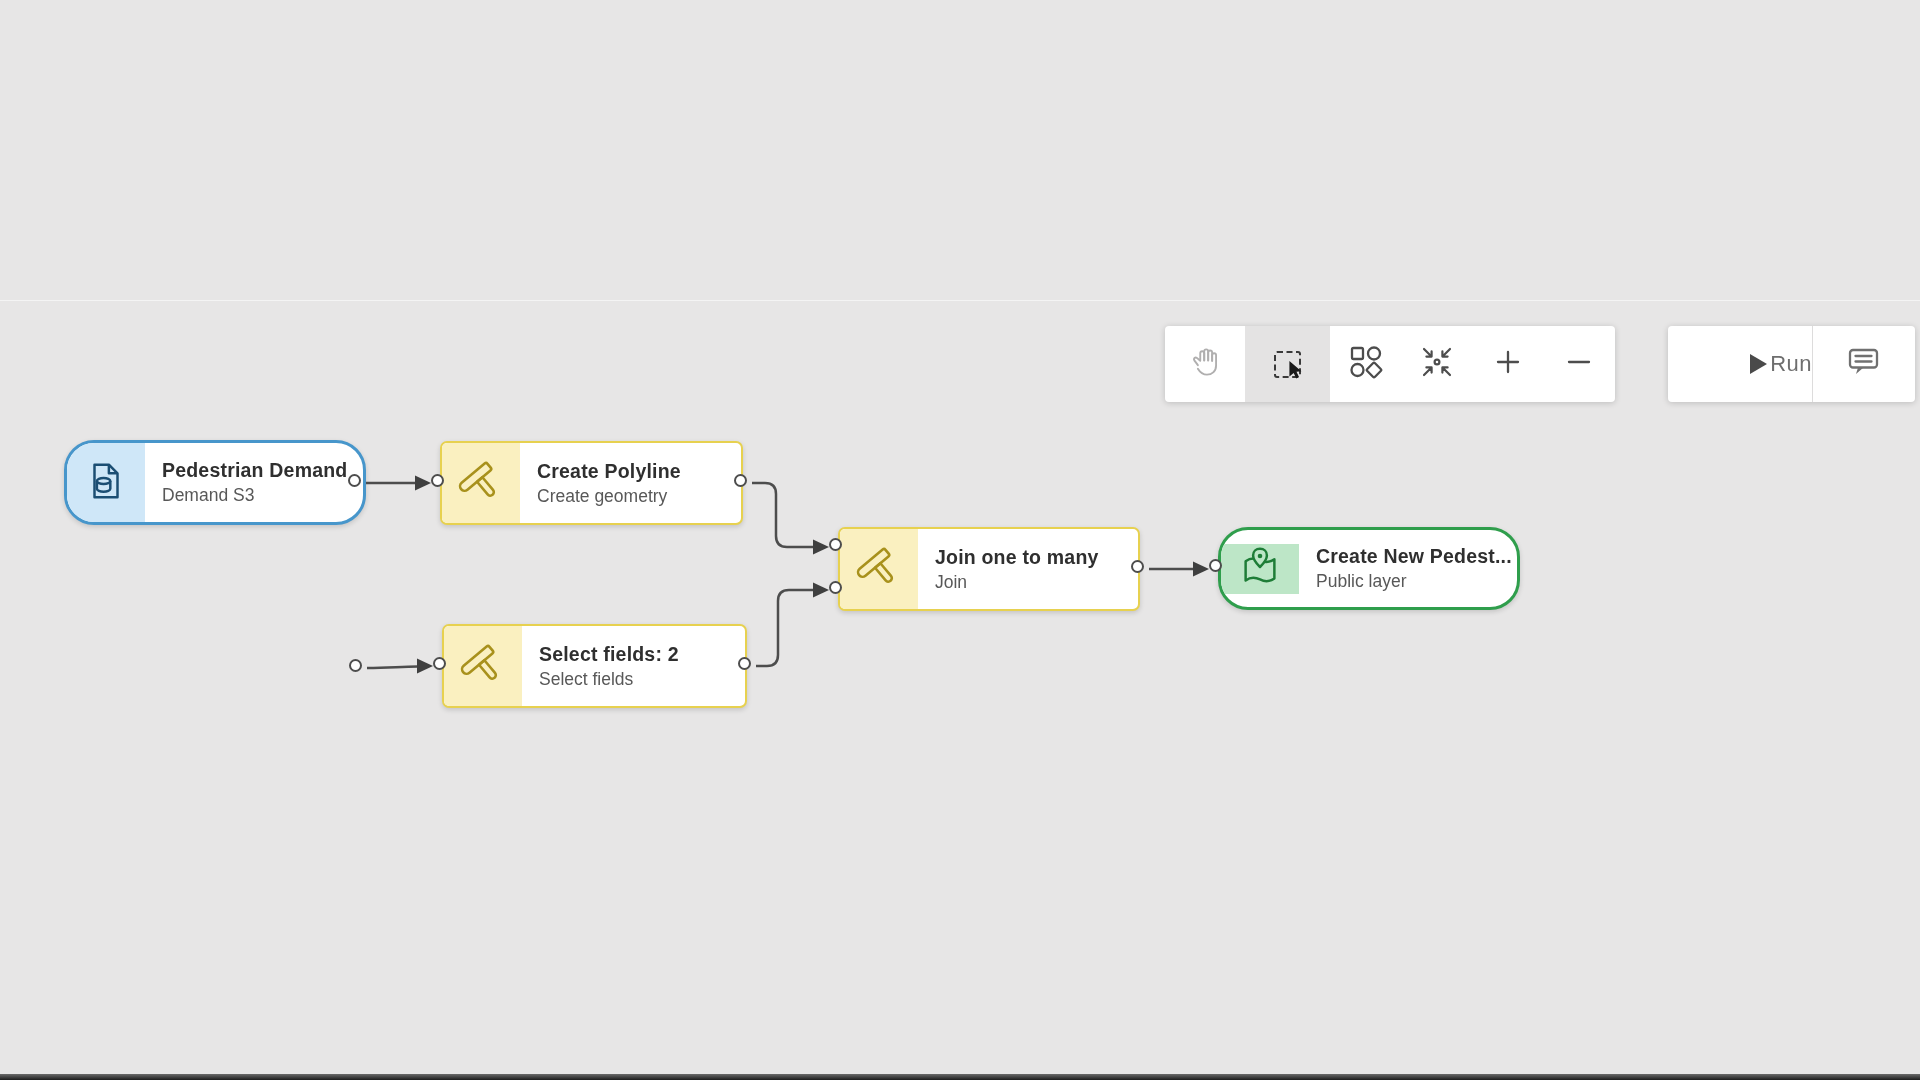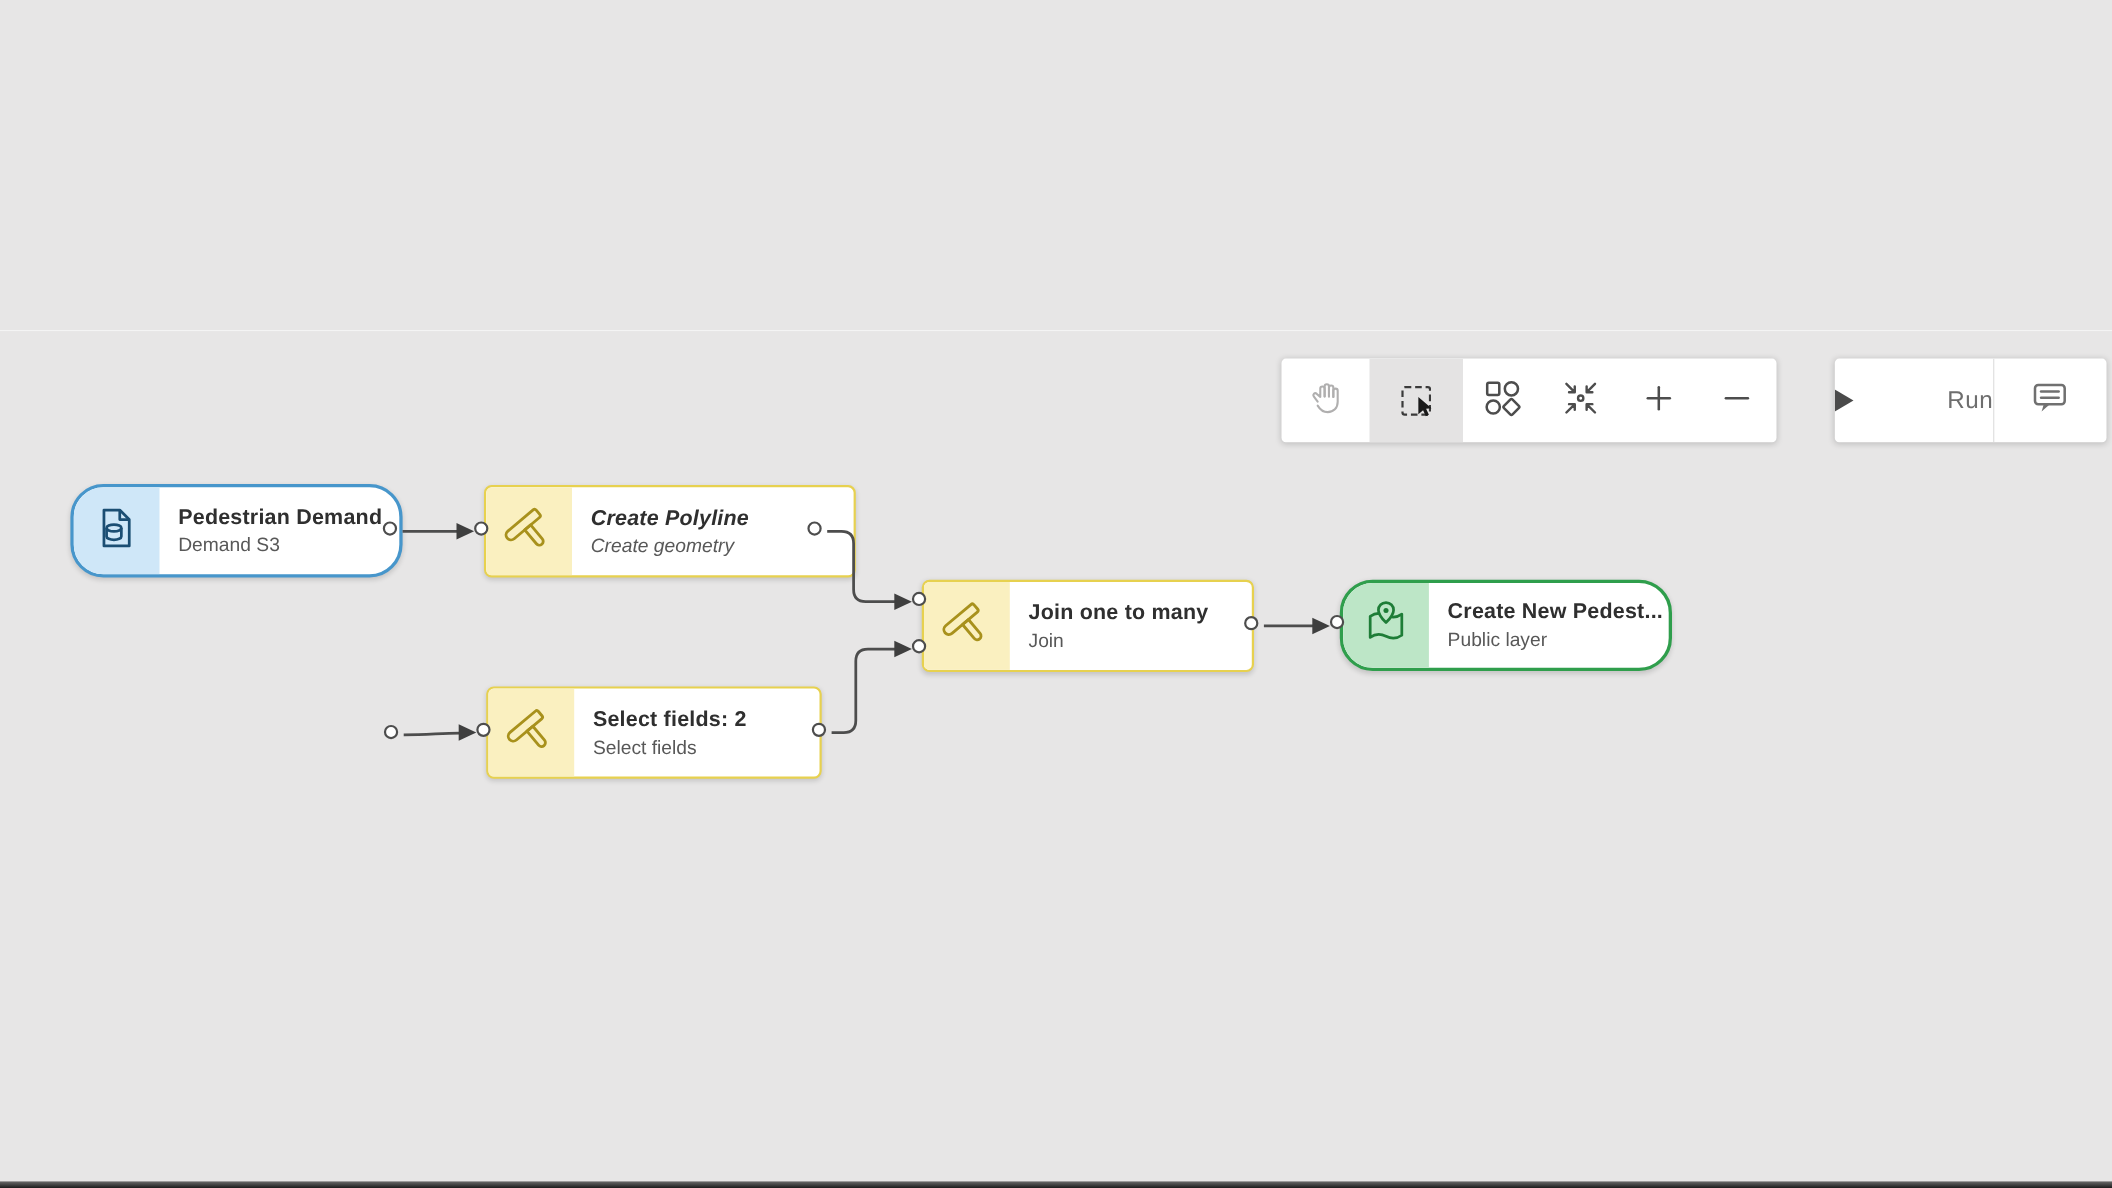--- a/index.html
+++ b/index.html
@@ -14,21 +14,21 @@
 
   
   .toolbar { position:absolute; top:326px; height:76px; background:#fff; border-radius:4px;
              box-shadow:0 1px 6px rgba(0,0,0,.18); display:flex; align-items:stretch; overflow:hidden; }
   .toolbar-main { left:1165px; width:450px; }
   .toolbar-run  { left:1668px; width:247px; }
   .tool-btn { display:flex; align-items:center; justify-content:center; cursor:pointer; }
   .tool-btn.active { background:#e4e3e3; }
   .t-hand { width:80px; } .t-marquee { width:85px; }
   .t-icon { width:71px; }
-  .run-btn { width:144px; display:flex; align-items:center; justify-content:space-between; gap:3px; }
+  .run-btn { width:144px; display:flex; align-items:center; justify-content:flex-end; gap:3px; }
   .run-divider { width:1px; background:#dddcdc; }
   .comment-btn { width:102px; display:flex; align-items:center; justify-content:center; }
   .run-label { font-size:22px; color:#6e6e6e; letter-spacing:.5px; }
   .play-tri { width:0; height:0; border-left:17px solid #4a4a4a;
               border-top:10px solid transparent; border-bottom:10px solid transparent; }
   .marquee-box { position:relative; width:27px; height:27px; border:2.5px dashed #3a3a3a; border-radius:3px; }
   .marquee-box svg { position:absolute; right:-4px; bottom:-3px; }
 
   
   .node { position:absolute; display:flex; align-items:stretch; background:#fff;
@@ -41,24 +41,24 @@
   .node-iconwrap { width:78px; flex:0 0 78px; display:flex; align-items:center; justify-content:center; }
   .iconbg-blue   { background:#cfe7f8; }
   .iconbg-yellow { background:#faf0c0; }
   .iconbg-green  { background:#bde6c7; }
   .node-text { flex:1; display:flex; flex-direction:column; justify-content:center; padding-left:17px; gap:3px; }
   .node-title { font-size:19.5px; font-weight:700; color:#2f2f2f; letter-spacing:.2px; white-space:nowrap; }
   .node-subtitle { font-size:17.5px; color:#585858; white-space:nowrap; }
 
   #n1 { left:64px;  top:440px; width:302px; height:85px; }
   #n2 { left:57px;  top:627px; width:301px; height:83px; }
-  #n3 { left:440px; top:441px; width:338px; height:84px;font-style:italic; }
+  #n3 { left:440px; top:441px; width:303px; height:84px; }
   #n4 { left:442px; top:624px; width:305px; height:84px; }
   #n5 { left:838px; top:527px; width:302px; height:84px; }
-  #n6 { left:1218px;top:527px; width:302px; height:83px; }
+  #n6 { left:1218px;top:527px; width:302px; height:83px;align-items:center; }
 
   
   .port { position:absolute; width:13px; height:13px; background:#fff;
           border:2.6px solid #4d4d4d; border-radius:50%; z-index:5; }
 
   .edges { position:absolute; left:0; top:0; z-index:2; }
 </style>
 </head>
 <body>
 

